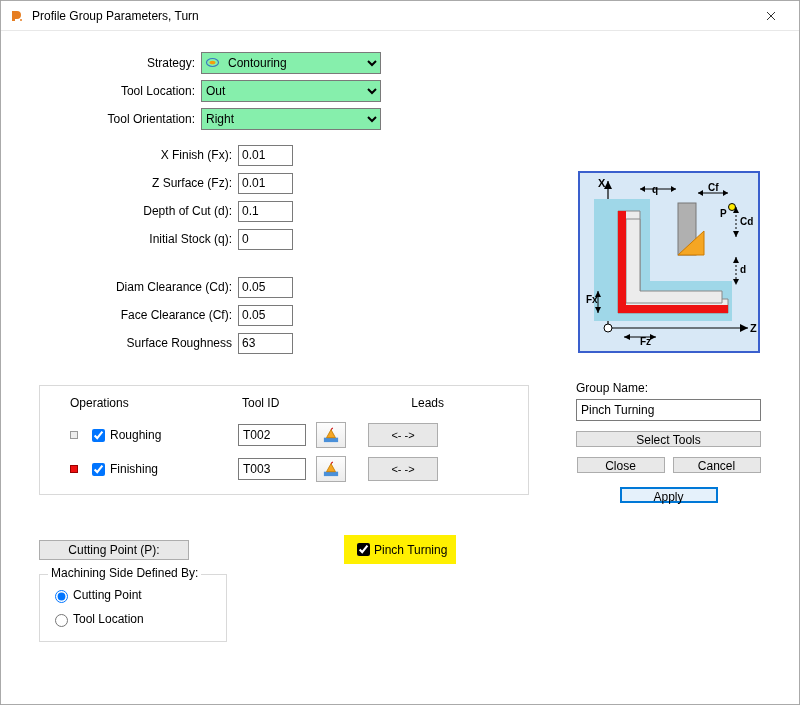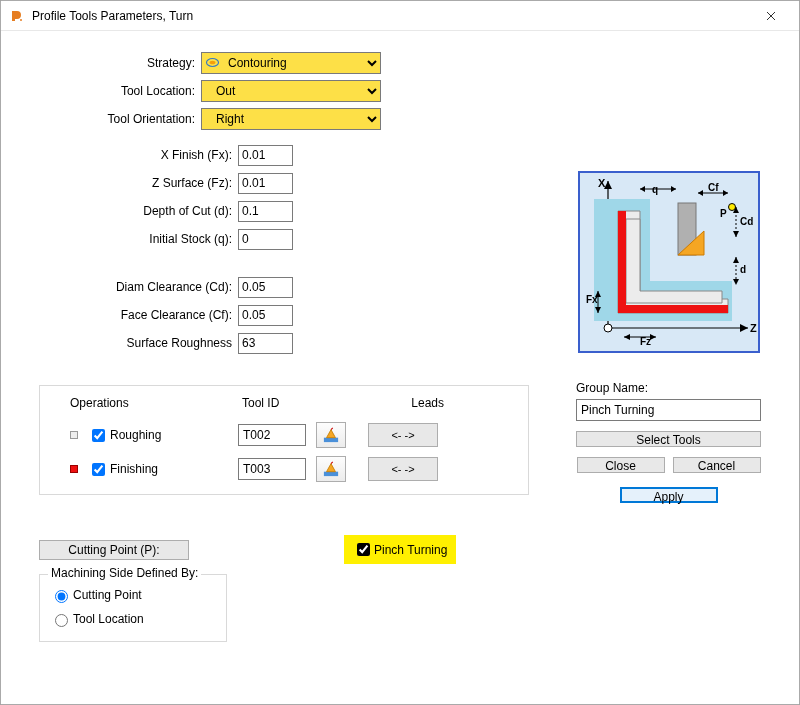--- a/index.html
+++ b/index.html
@@ -46,21 +46,21 @@
     position: absolute;
     top: 30px; left:0; right:0; bottom:0;
     padding: 18px 20px 20px 20px;
   }
   
   .row { display: flex; align-items: center; height: 28px; }
   .lbl { width: 180px; text-align: right; padding-right: 6px; }
   .lbl-small { width: 217px; text-align: right; padding-right: 6px; }
   select.ctl {
     width: 180px; height: 22px; border: 1px solid #7a7a7a;
-    font-family: inherit; font-size:12px; padding: 0 10px; background:#fde047;
+    font-family: inherit; font-size:12px; padding: 0 0; background:#86efac;
   }
   input.num {
     width: 55px; height: 21px; border: 1px solid #7a7a7a;
     font-family: inherit; font-size:12px; padding: 0 3px;
   }
   .spacer8 { height: 8px; }
   .spacer20 { height: 20px; }
 
   
   .ops-panel {
@@ -174,21 +174,21 @@
 
 <div class="window">
   <div class="titlebar">
     <span class="title-icon">
       <svg width="16" height="16" viewBox="0 0 16 16">
         <rect x="1" y="1" width="14" height="14" fill="#fff" stroke="none"></rect>
         <path d="M3 13 V3 h5 a4 4 0 0 1 0 8 H6 v2 Z" fill="#e67e22"></path>
         <circle cx="12" cy="12" r="1" fill="#e67e22"></circle>
       </svg>
     </span>
-    <span class="title-text">Profile Tools Parameters, Turn</span>
+    <span class="title-text">Profile Group Parameters, Turn</span>
     <div class="win-close">
       <svg width="10" height="10" viewBox="0 0 10 10">
           <path d="M1 1 L9 9 M9 1 L1 9" stroke="#333" stroke-width="1"></path>
         </svg>
     </div>
   </div>
 
   <div class="content">
 
     <div class="row">

